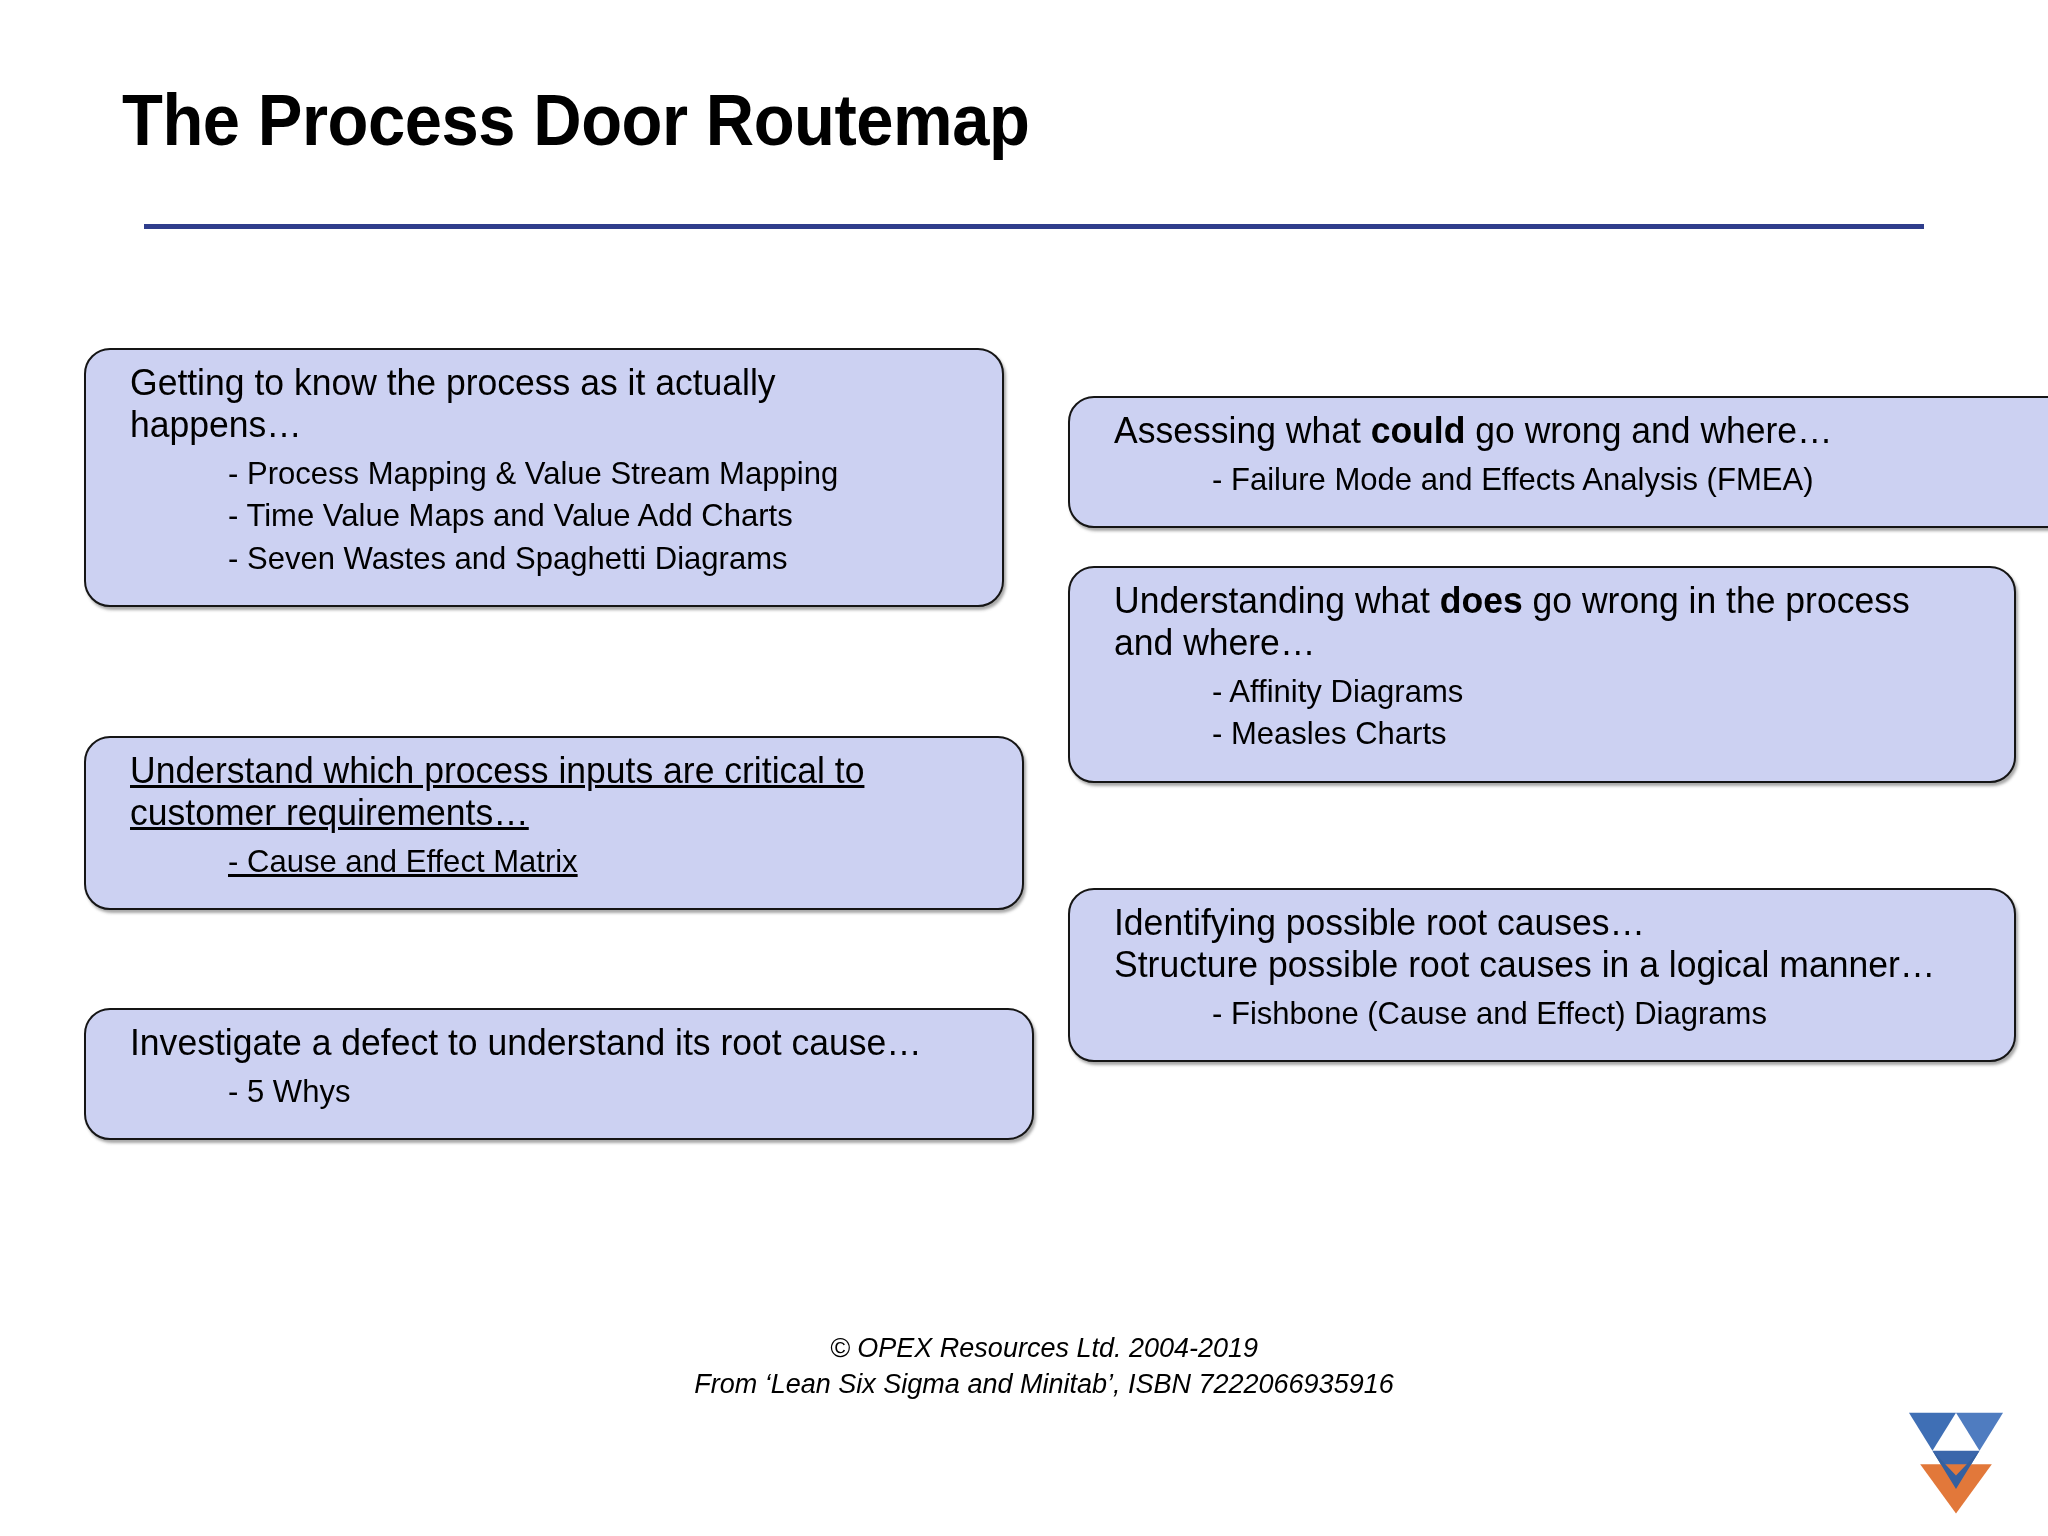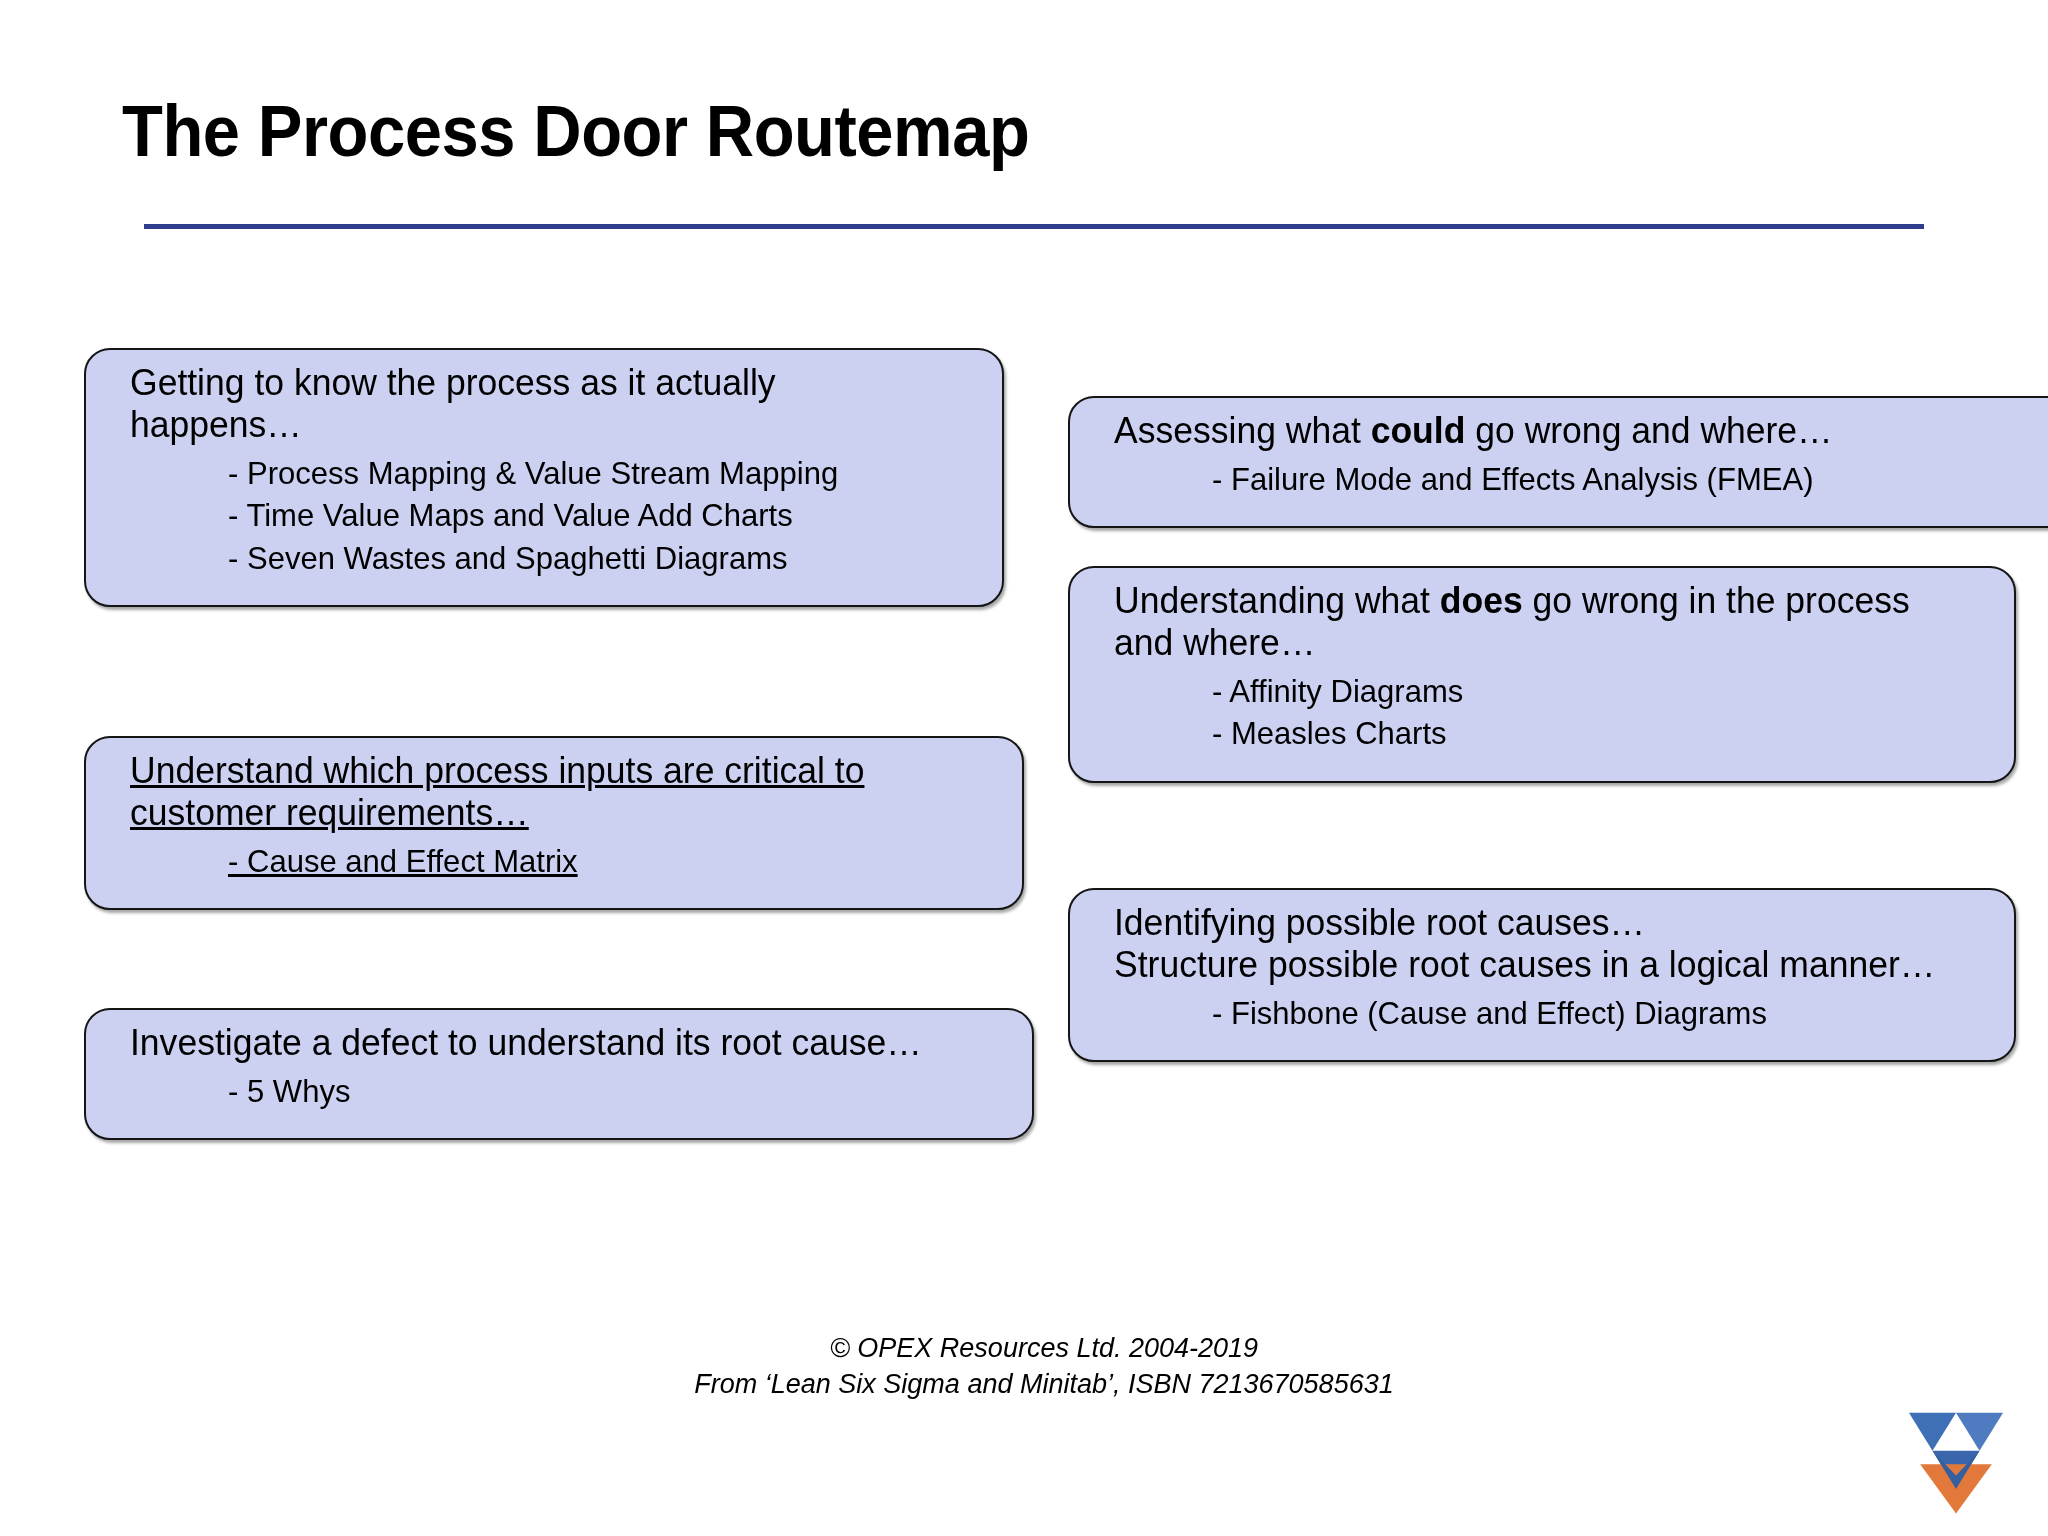--- a/index.html
+++ b/index.html
@@ -17,21 +17,21 @@
     position: relative;
     width: 2048px;
     height: 1536px;
     background: #ffffff;
   }
 
   
   .title-block {
     position: absolute;
     left: 122px;
-    top: 94px;
+    top: 83px;
     width: 1800px;
   }
   .slide-title {
     font-family: "Liberation Sans", sans-serif;
     font-weight: bold;
     font-size: 72px;
     line-height: 1.05;
     letter-spacing: -0.5px;
     color: #000000;
     transform: scaleX(0.93);
@@ -194,21 +194,21 @@
       <div class="headline">Structure possible root causes in a logical manner…</div>
       <ul class="bullets">
         <li>- Fishbone (Cause and Effect) Diagrams</li>
       </ul>
     </div>
 
   </div>
 
   <div class="footer">
     <div>© OPEX Resources Ltd. 2004-2019</div>
-    <div>From ‘Lean Six Sigma and Minitab’, ISBN 7213670585631</div>
+    <div>From ‘Lean Six Sigma and Minitab’, ISBN 7222066935916</div>
   </div>
 
   <svg class="logo" viewBox="0 0 100 100">
     <polygon points="8,6 50,6 29,40" fill="#3f6fb5"></polygon>
     <polygon points="50,6 92,6 71,40" fill="#4f7cc0"></polygon>
     <polygon points="29,40 71,40 50,74" fill="#3a66ab"></polygon>
     <polygon points="18,52 50,96 82,52" fill="#e2783a"></polygon>
     <polygon points="29,40 50,74 71,40 50,62" fill="#35609f"></polygon>
   </svg>
 

